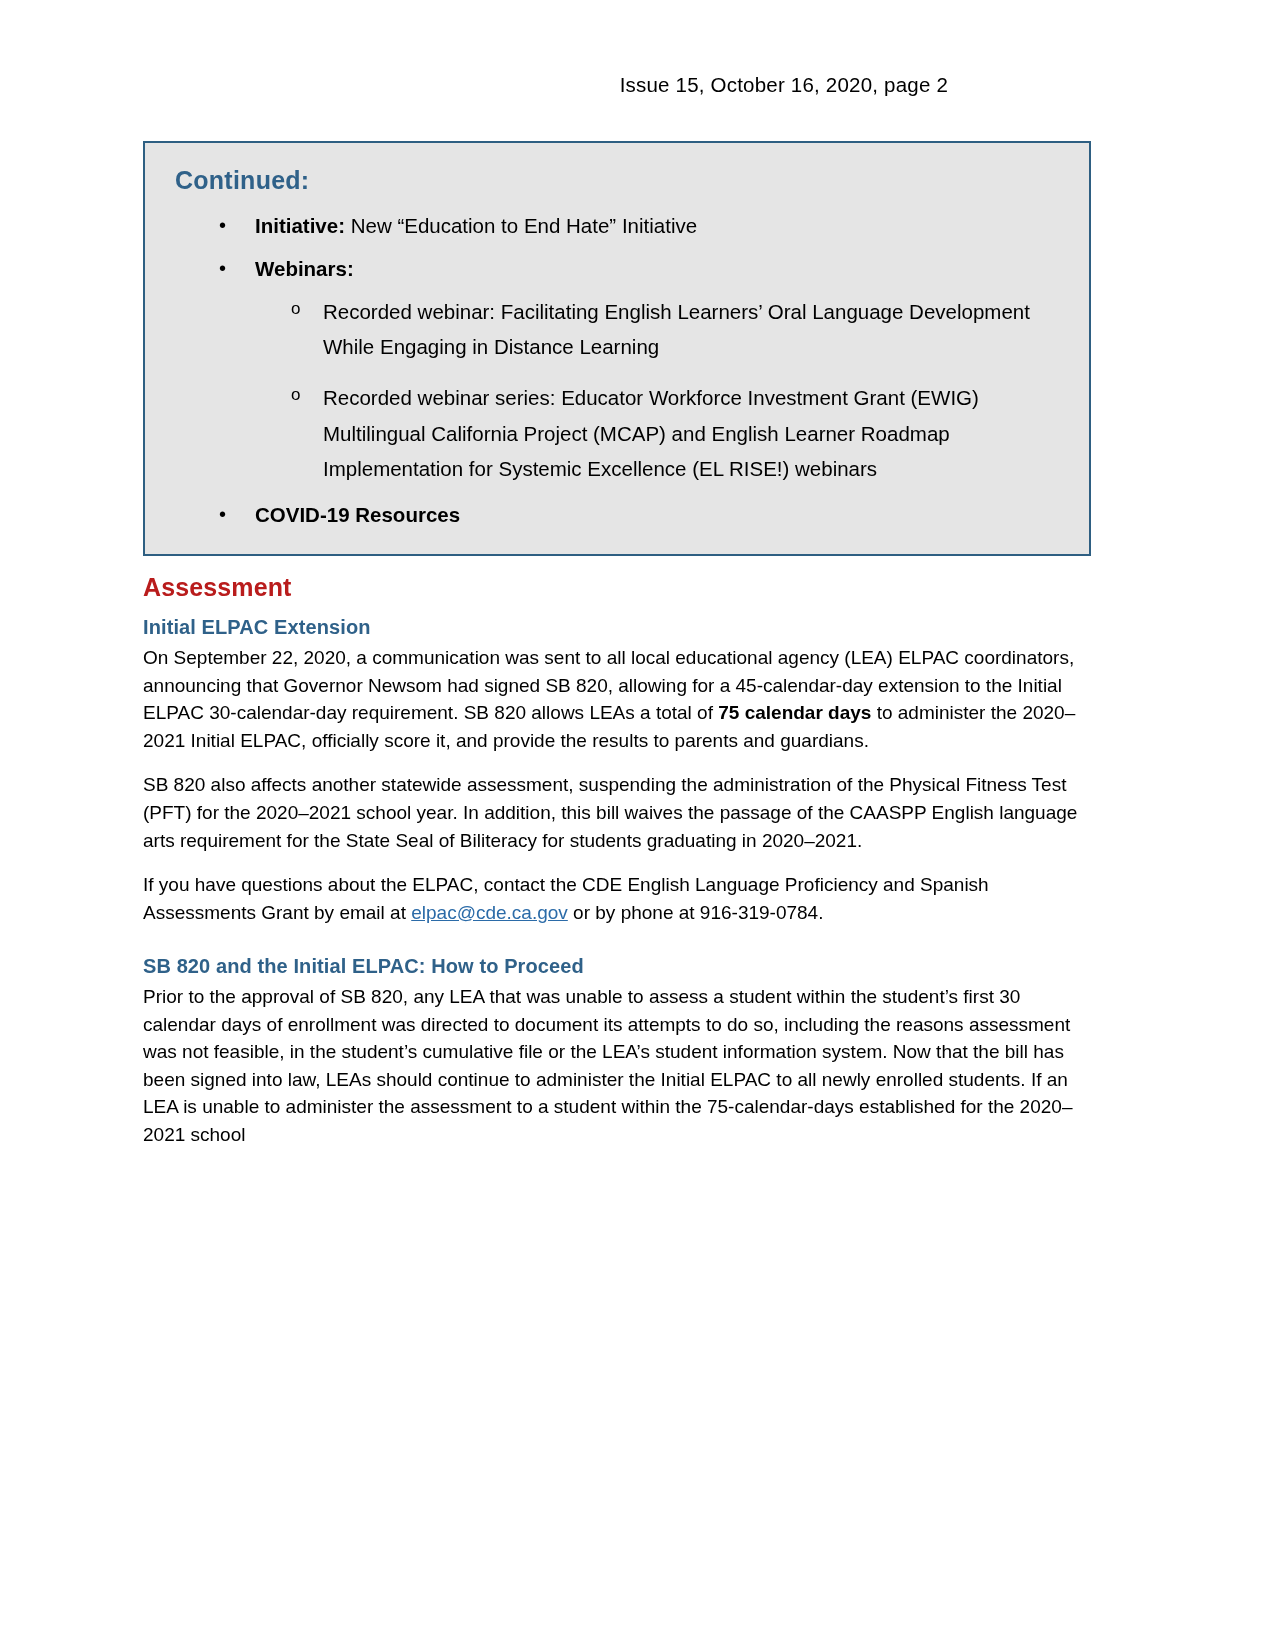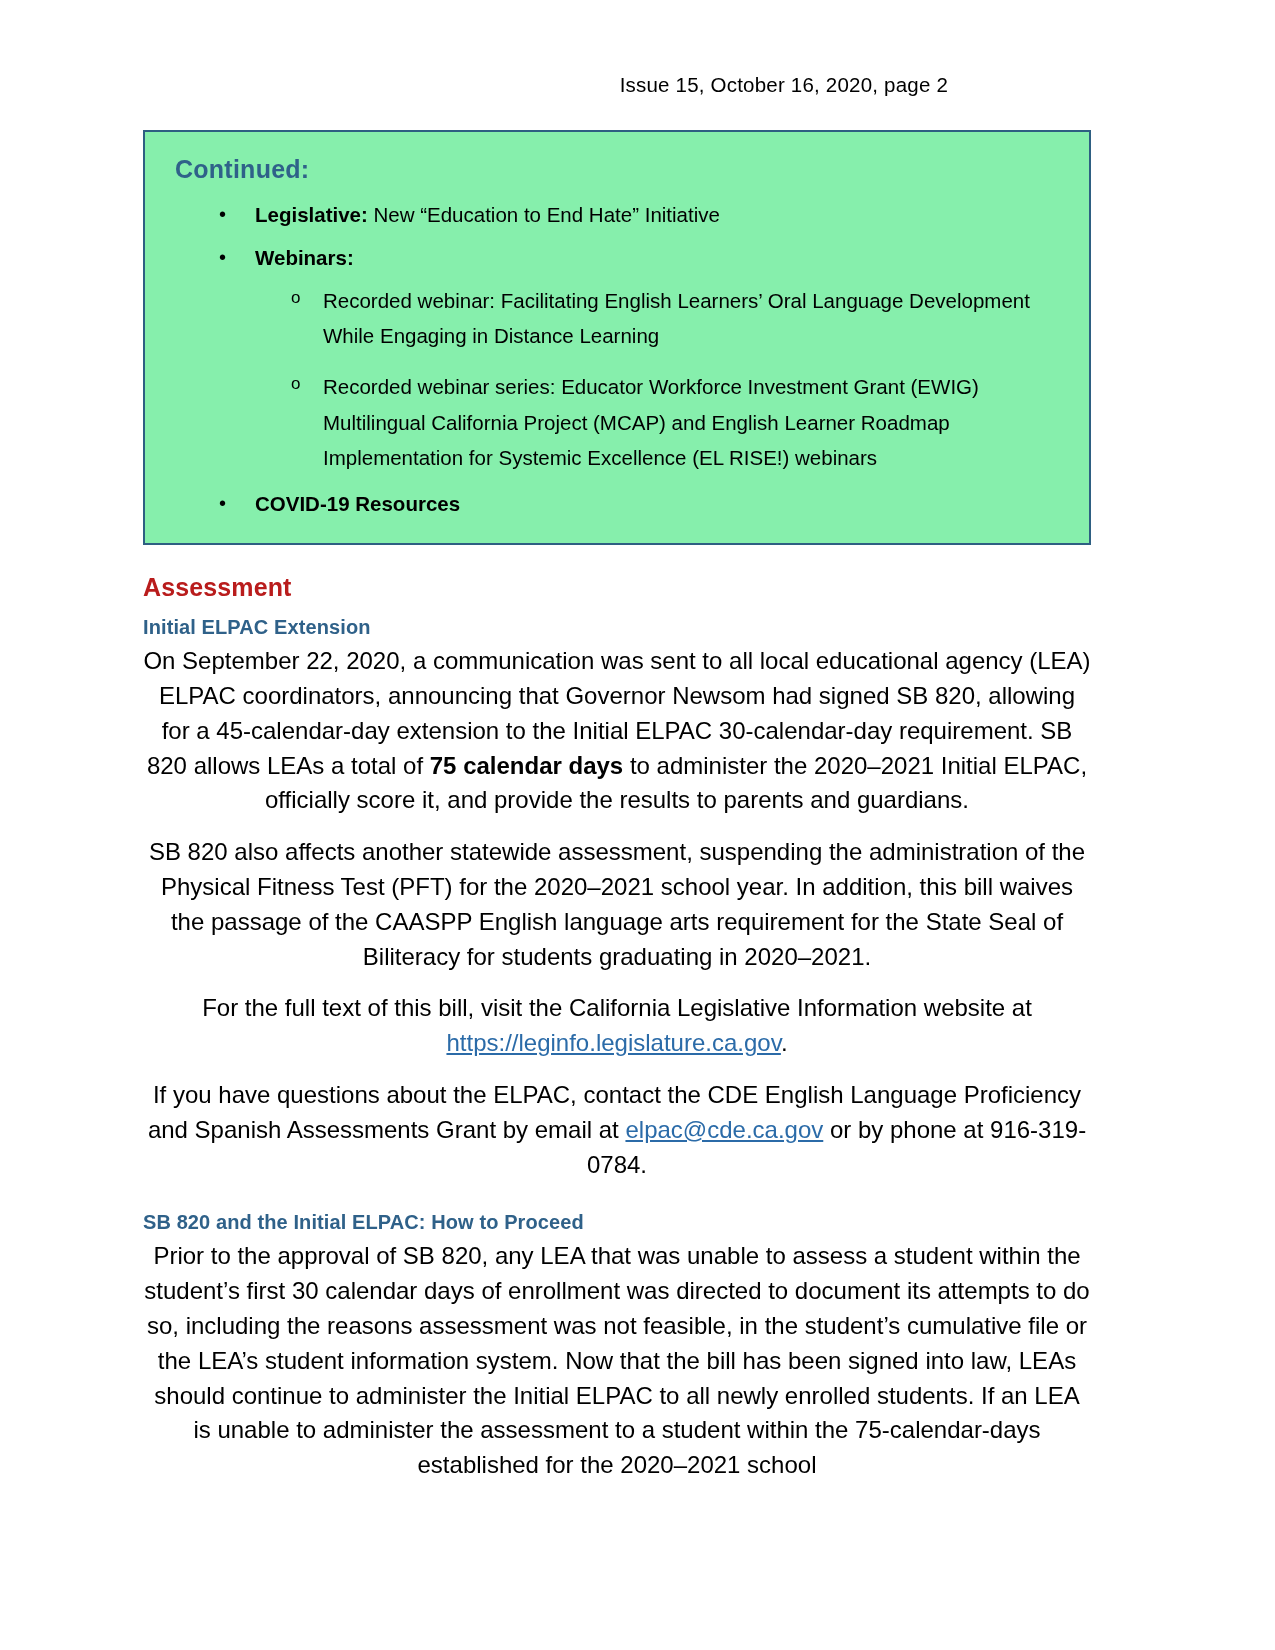--- a/index.html
+++ b/index.html
@@ -32,25 +32,25 @@
     text-align: right;
     font-size: 20.5px;
     line-height: 1.25;
     color: #000;
     letter-spacing: 0.01em;
   }
 
   
   .callout {
     position: absolute;
-    top: 130px;
+    top: 141px;
     left: 143px;
     width: 948px;
     box-sizing: border-box;
-    background: #86efac;
+    background: #e5e5e5;
     border: 2.5px solid #2e5f82;
     padding: 18px 22px 20px 22px;
   }
   .callout-title {
     color: #2f6189;
     font-weight: bold;
     font-size: 25px;
     line-height: 1.3;
     margin: 3px 0 14px 8px;
     letter-spacing: 0.01em;
@@ -117,24 +117,24 @@
   h3.sub-heading {
     color: #2f6189;
     font-weight: bold;
     font-size: 20px;
     line-height: 1.25;
     margin: 0 0 4px 0;
     letter-spacing: 0.005em;
   }
   h3.sub-heading.spaced { margin-top: 28px; }
   p.body {
-    font-size: 24px;
+    font-size: 19px;
     line-height: 1.45;
     margin: 0 0 17px 0;
-    text-align: center;
+    text-align: left;
   }
   p.body:last-child { margin-bottom: 0; }
   a.link {
     color: #2b6ba8;
     text-decoration: underline;
   }
 </style>
 </head>
 <body>
 
@@ -143,21 +143,21 @@
   <div class="doc-header">Issue 15, October 16, 2020, page 2</div>
 
   <div class="callout">
 
     <div class="callout-title">Continued:</div>
 
     <ul class="lvl1">
 
       <li>
         <span class="marker">•</span>
-        <span class="bold">Legislative:</span><span> New “Education to End Hate” Initiative</span>
+        <span class="bold">Initiative:</span><span> New “Education to End Hate” Initiative</span>
       </li>
 
       <li>
         <span class="marker">•</span>
         <span class="bold">Webinars:</span>
 
         <ul class="lvl2">
           <li>
             <span class="marker">o</span>
             <span>Recorded webinar: Facilitating English Learners’ Oral Language Development While Engaging in Distance Learning</span>
@@ -180,21 +180,20 @@
   <div class="content">
 
     <h2 class="section-heading">Assessment</h2>
 
     <h3 class="sub-heading">Initial ELPAC Extension</h3>
 
     <p class="body"><span>On September 22, 2020, a communication was sent to all local educational agency (LEA) ELPAC coordinators, announcing that Governor Newsom had signed SB 820, allowing for a 45-calendar-day extension to the Initial ELPAC 30-calendar-day requirement. SB 820 allows LEAs a total of </span><span class="bold">75 calendar days</span><span> to administer the 2020–2021 Initial ELPAC, officially score it, and provide the results to parents and guardians.</span></p>
 
     <p class="body">SB 820 also affects another statewide assessment, suspending the administration of the Physical Fitness Test (PFT) for the 2020–2021 school year. In addition, this bill waives the passage of the CAASPP English language arts requirement for the State Seal of Biliteracy for students graduating in 2020–2021.</p>
 
-    <p class="body"><span>For the full text of this bill, visit the California Legislative Information website at </span><a class="link" href="#">https://leginfo.legislature.ca.gov</a><span>.</span></p>
 
     <p class="body"><span>If you have questions about the ELPAC, contact the CDE English Language Proficiency and Spanish Assessments Grant by email at </span><a class="link" href="#">elpac@cde.ca.gov</a><span> or by phone at 916-319-0784.</span></p>
 
 
     <h3 class="sub-heading spaced">SB 820 and the Initial ELPAC: How to Proceed</h3>
 
     <p class="body">Prior to the approval of SB 820, any LEA that was unable to assess a student within the student’s first 30 calendar days of enrollment was directed to document its attempts to do so, including the reasons assessment was not feasible, in the student’s cumulative file or the LEA’s student information system. Now that the bill has been signed into law, LEAs should continue to administer the Initial ELPAC to all newly enrolled students. If an LEA is unable to administer the assessment to a student within the 75-calendar-days established for the 2020–2021 school</p>
 
   </div>
 </div>

